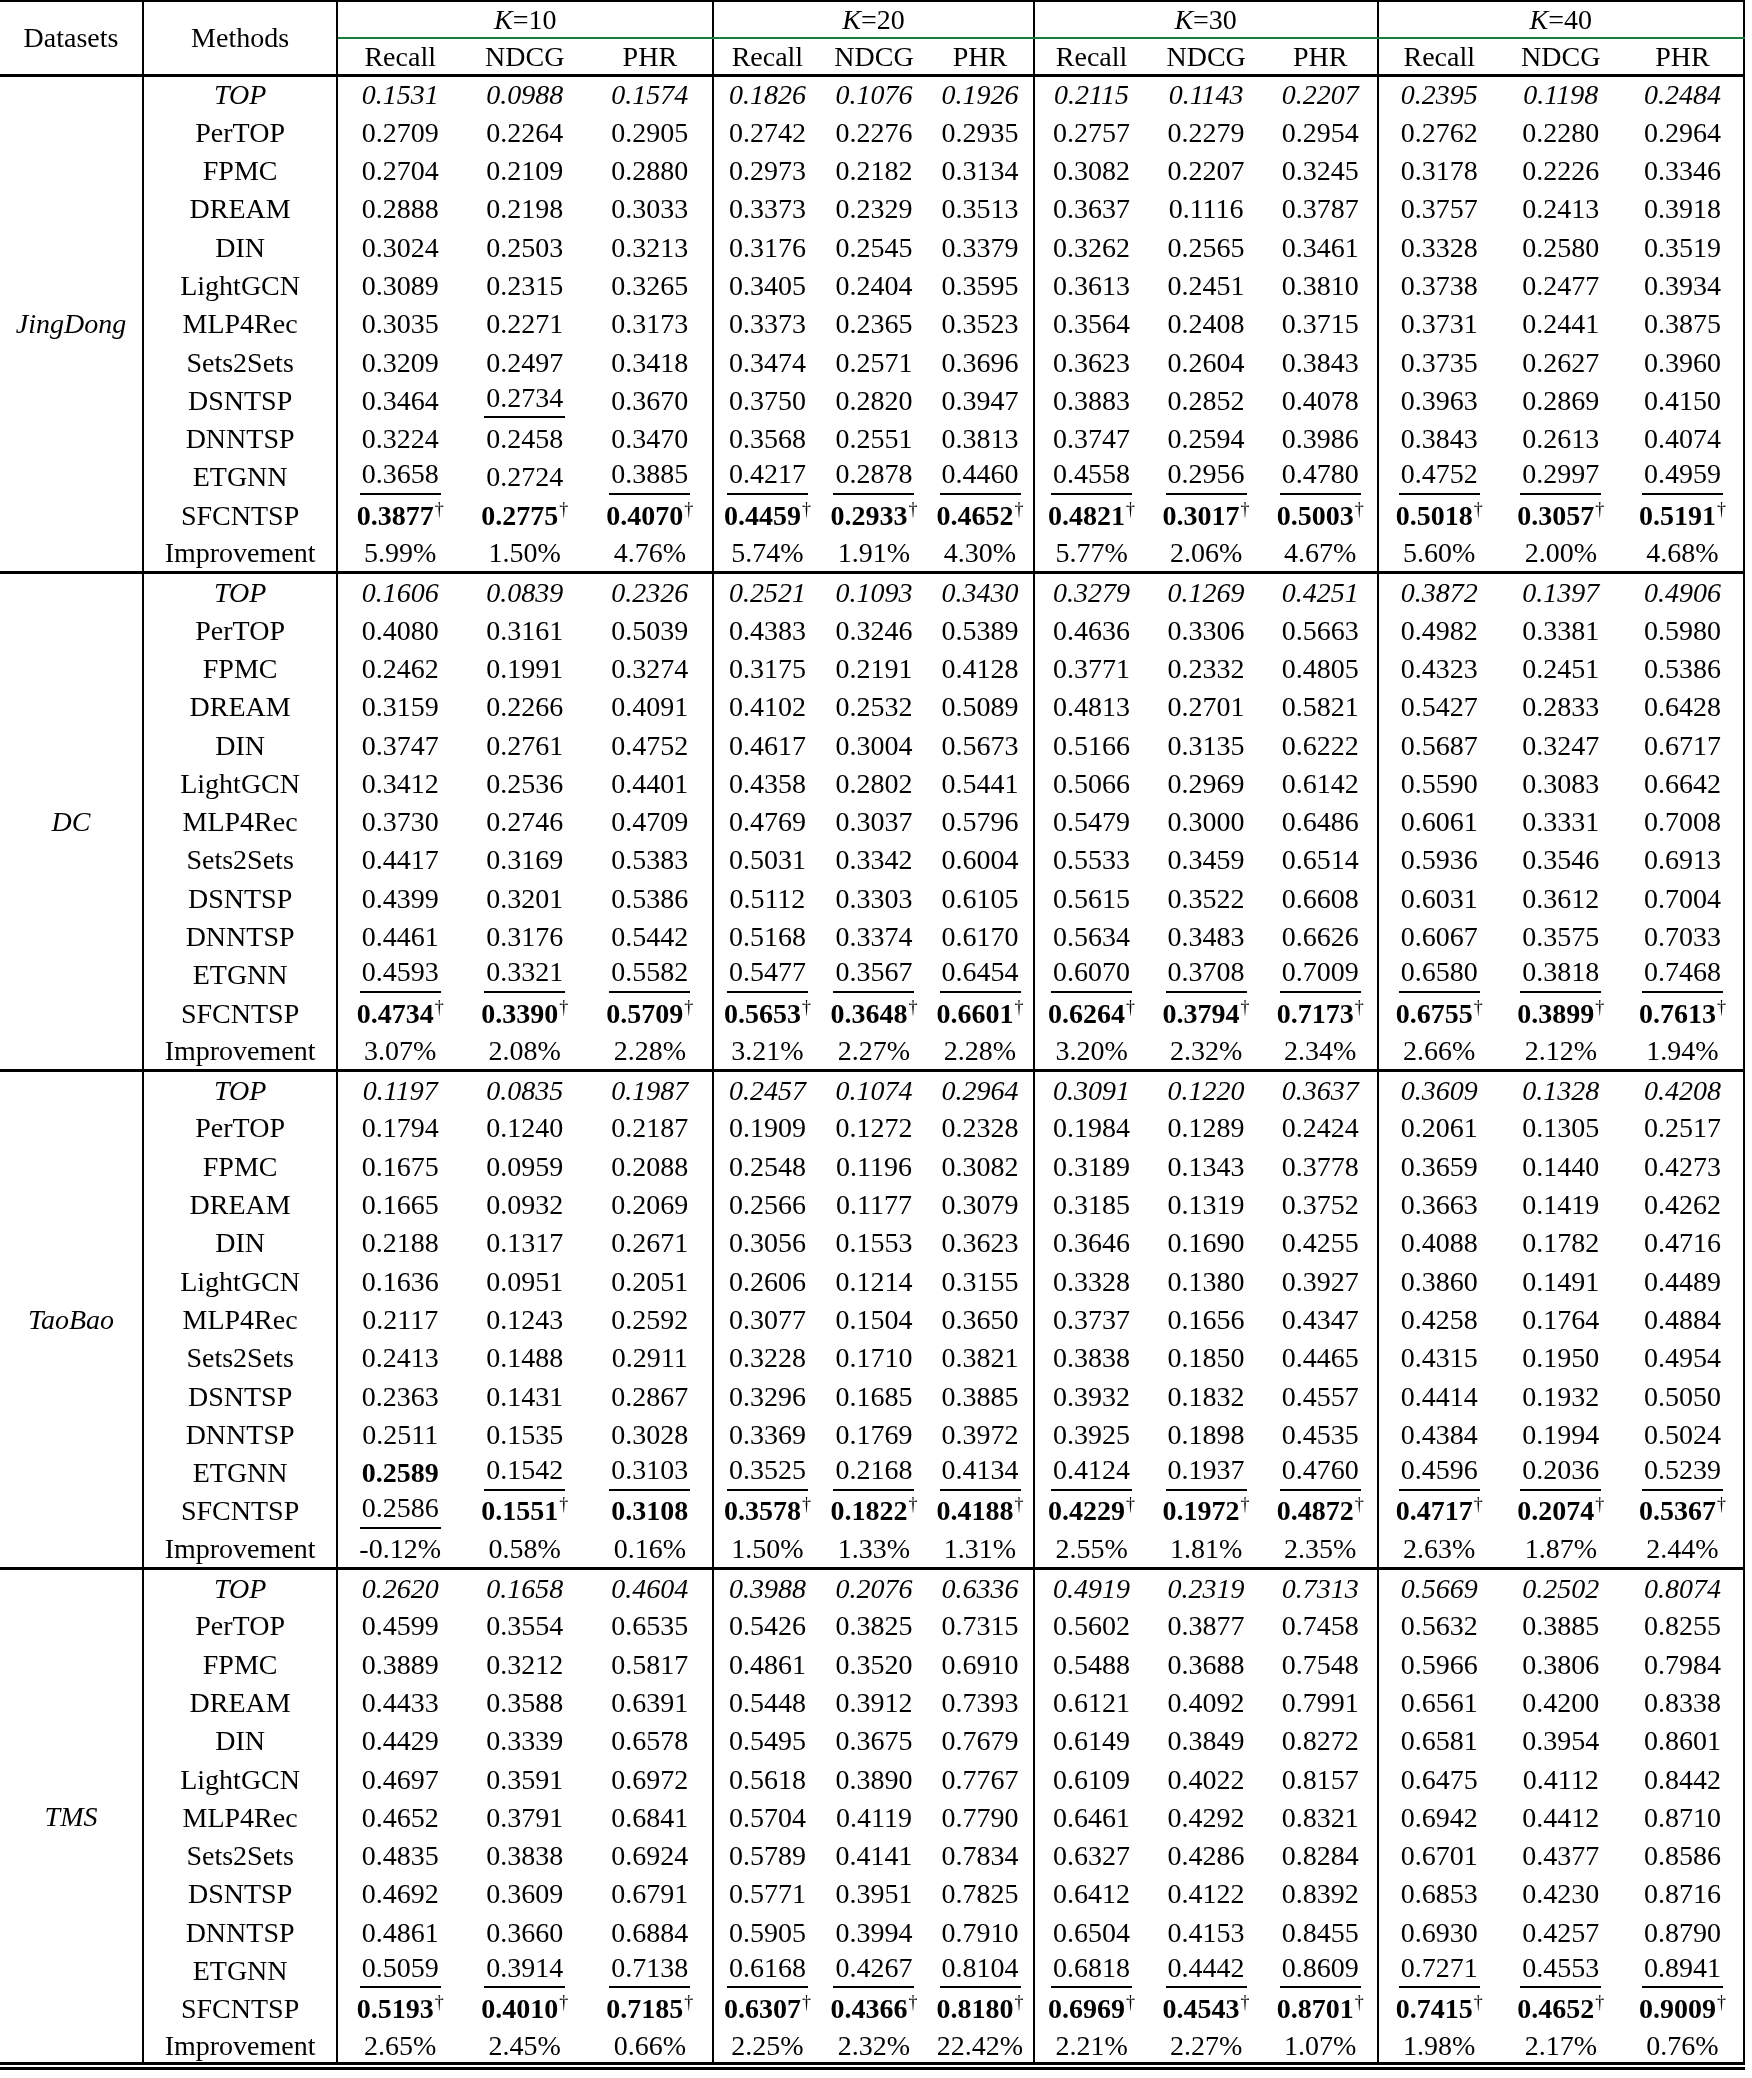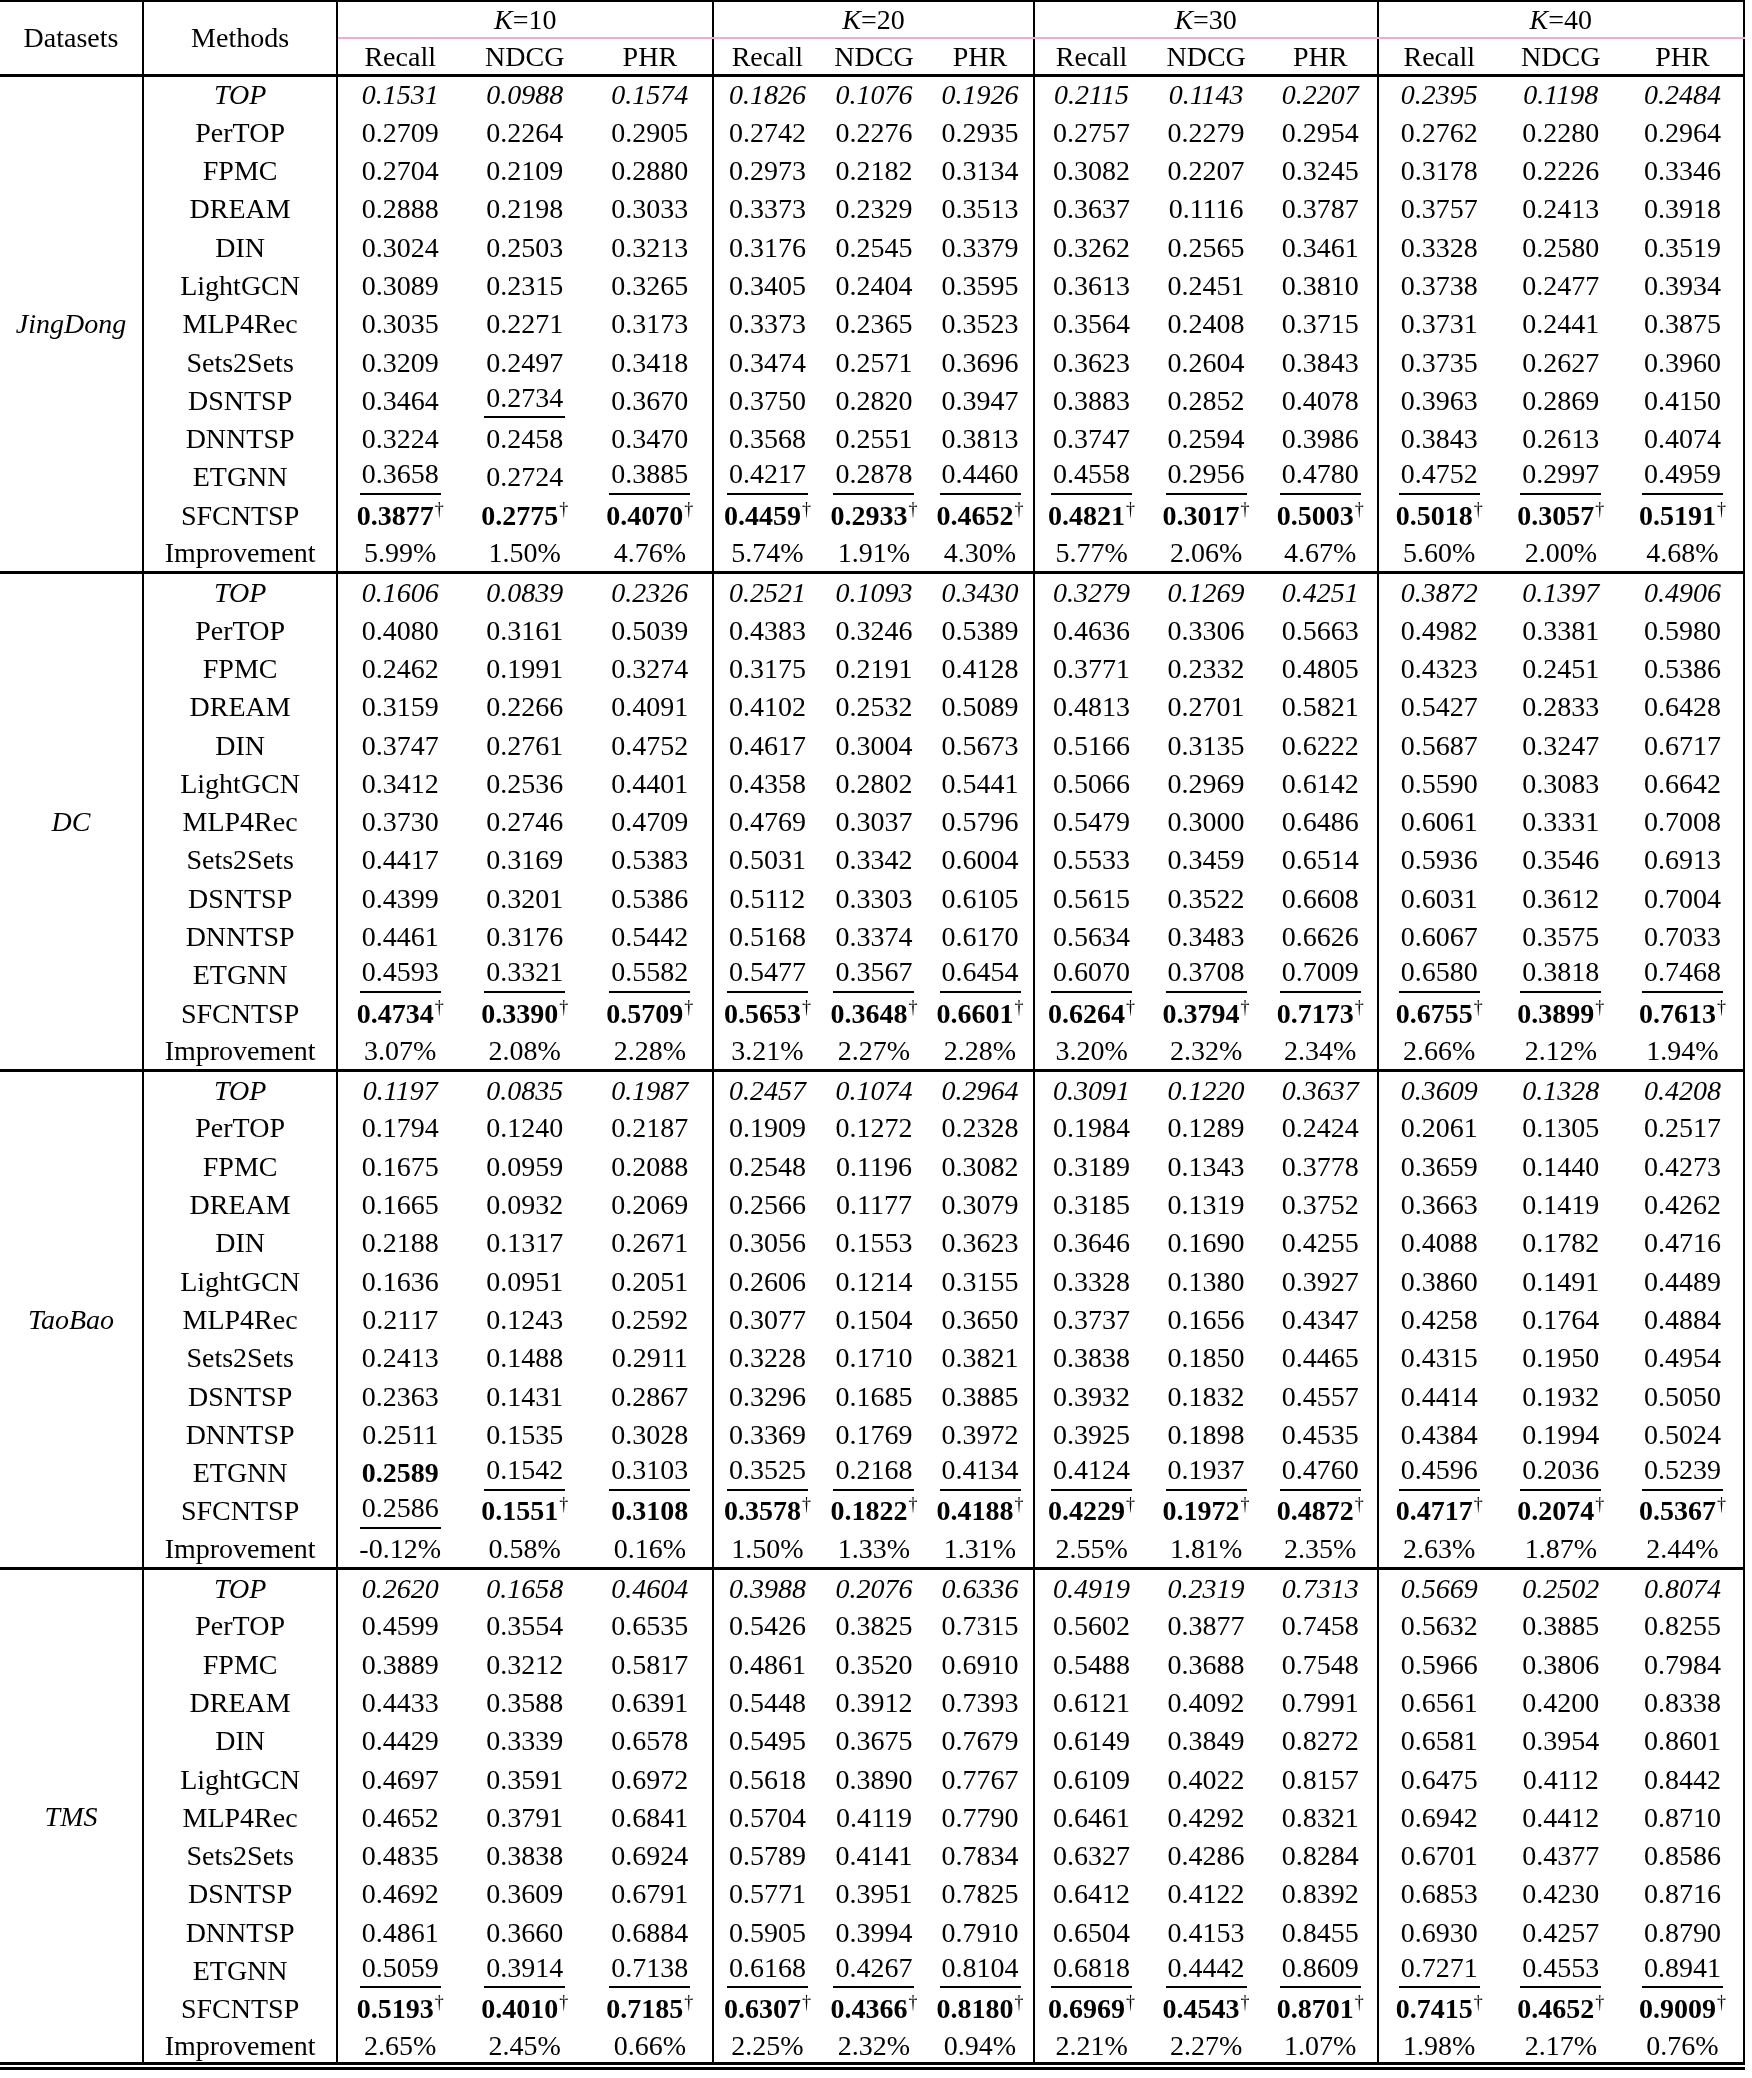--- a/index.html
+++ b/index.html
@@ -3,21 +3,21 @@
 <meta charset="utf-8">
 <style>
   html,body{margin:0;padding:0;background:#fff;}
   body{width:1752px;height:2078px;font-family:"Liberation Serif",serif;color:#000;overflow:hidden;}
   table.results{border-collapse:collapse;table-layout:fixed;margin:0;width:1745px;
     border-top:2px solid #000;border-bottom:8px double #000;padding-left:28px;}
   td,th{padding:0;margin:0;text-align:center;vertical-align:middle;font-weight:normal;
     font-size:28px;line-height:1.05;white-space:nowrap;overflow:visible;}
   tr.head-row{height:37px;}
   tr.data-row{height:38.3px;}
-  th.k-header{border-bottom:2px solid #f9a8d4;}
+  th.k-header{border-bottom:2px solid #15803d;}
   tr.subhead th, th.corner{border-bottom:3px solid #000;}
   .vl{border-left:2px solid #000;}
   .vr{border-right:2px solid #000;}
   tr.block-top td{border-top:3px solid #000;font-style:italic;}
   .b{font-weight:bold;}
   .u{display:inline-block;border-bottom:2px solid #000;padding:0 2px 4px 2px;}
   sup.dg{font-size:18px;font-weight:normal;vertical-align:10px;line-height:0;margin-left:1px;}
   i.kvar{font-style:italic;}
 </style>
 </head>
@@ -832,21 +832,21 @@
         <td><span class="b ">0.4652</span><sup class="dg">†</sup></td>
         <td class=" vr"><span class="b ">0.9009</span><sup class="dg">†</sup></td>
       </tr>
       <tr class="data-row">
         <td class="vl vr">Improvement</td>
         <td class="vl"><span>2.65%</span></td>
         <td><span>2.45%</span></td>
         <td><span>0.66%</span></td>
         <td class="vl"><span>2.25%</span></td>
         <td><span>2.32%</span></td>
-        <td><span>0.94%</span></td>
+        <td><span>22.42%</span></td>
         <td class="vl"><span>2.21%</span></td>
         <td><span>2.27%</span></td>
         <td><span>1.07%</span></td>
         <td class="vl"><span>1.98%</span></td>
         <td><span>2.17%</span></td>
         <td class=" vr"><span>0.76%</span></td>
       </tr>
     </tbody>
 </table>
 

